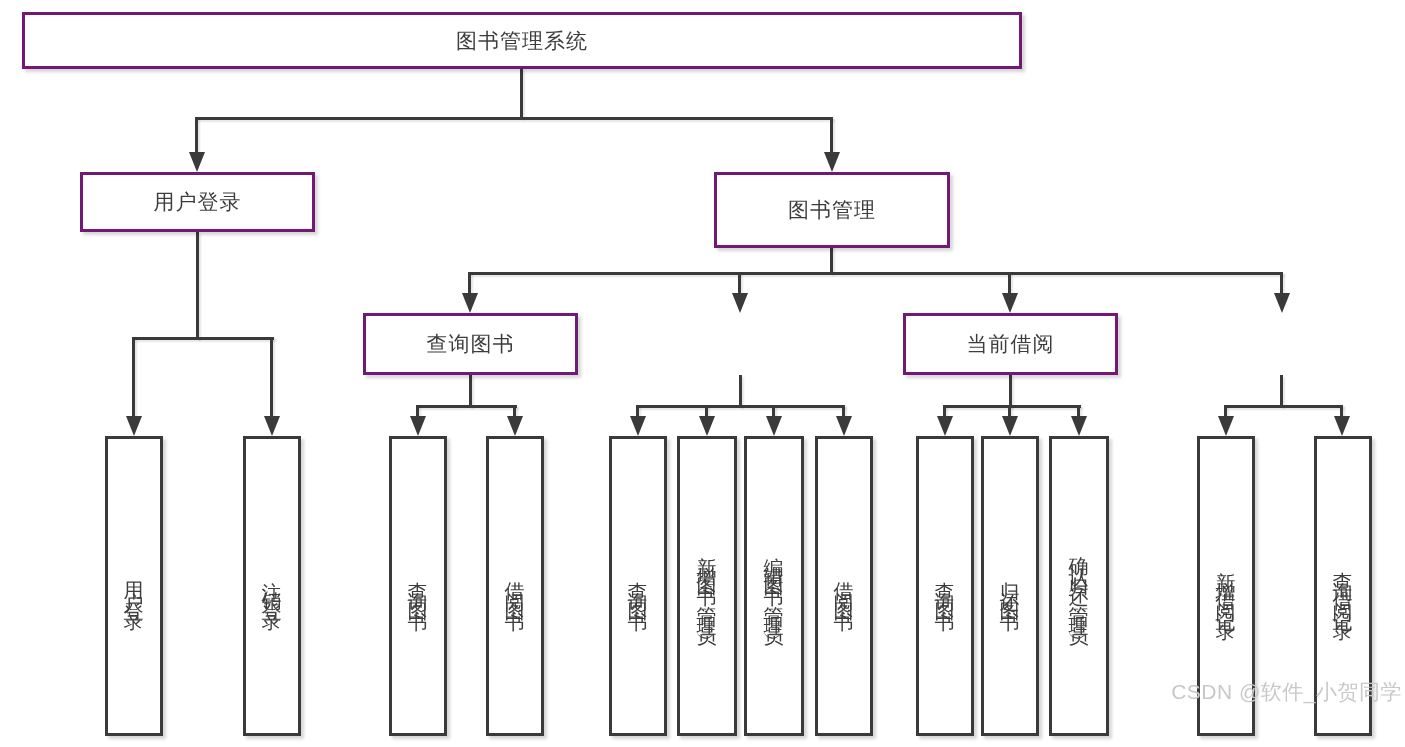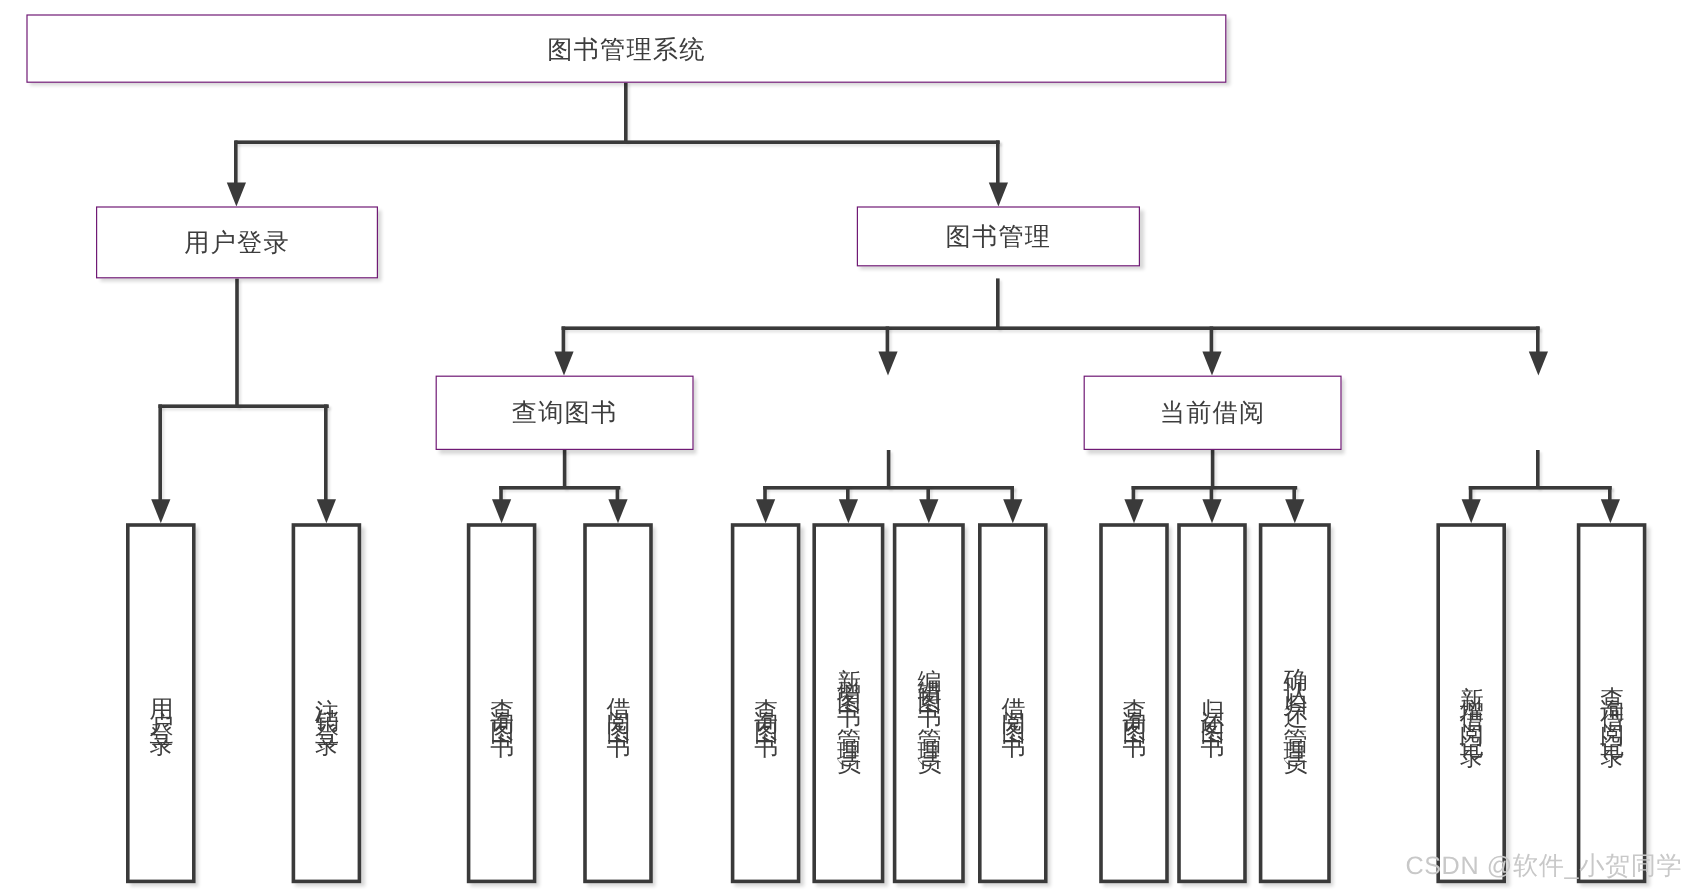--- a/index.html
+++ b/index.html
@@ -1,21 +1,21 @@
 <!DOCTYPE html>
 <html><head>
 <meta charset="utf-8">
 <style>
   * { margin:0; padding:0; box-sizing:border-box; }
   html,body { background:#ffffff; }
   body { width:1405px; height:747px; font-family:"Liberation Sans","DejaVu Sans",sans-serif; }
   #stage { position:relative; width:1405px; height:747px; background:#ffffff; overflow:hidden; }
 
   .hbox {
-    position:absolute; background:#ffffff; border:1px solid #701a75;
+    position:absolute; background:#ffffff; border:3px solid #701a75;
     display:flex; align-items:center; justify-content:center;
     font-size:21px; color:#3d3d3d; letter-spacing:1px;
     box-shadow:3px 3px 3px rgba(0,0,0,0.16);
     z-index:2;
   }
   .vbox {
     position:absolute; background:#ffffff; border:3px solid #3a3a3a;
     display:flex; align-items:center; justify-content:center;
     box-shadow:3px 3px 3px rgba(0,0,0,0.16);
     z-index:2;
@@ -26,34 +26,34 @@
     line-height:1; white-space:nowrap;
   }
   .vline { position:absolute; width:3px; background:#3a3a3a; z-index:1;
            box-shadow:2px 2px 2px rgba(0,0,0,0.10); }
   .hline { position:absolute; height:3px; background:#3a3a3a; z-index:1;
            box-shadow:2px 2px 2px rgba(0,0,0,0.10); }
   .arrow { position:absolute; width:0; height:0;
            border-left:8px solid transparent; border-right:8px solid transparent;
            border-top:20px solid #3a3a3a; z-index:1; }
   #watermark {
-    position:absolute; right:3px; top:707px;
+    position:absolute; right:3px; top:678px;
     font-size:21px; color:#c8c8c8; letter-spacing:0.5px;
     z-index:5; white-space:nowrap;
   }
 </style>
 </head>
 <body>
 
 <div id="stage">
 
   <div class="hbox" style="left:22px; top:12px; width:1000px; height:57px;">图书管理系统</div>
 
   <div class="hbox" style="left:80px; top:172px; width:235px; height:60px;">用户登录</div>
-  <div class="hbox" style="left:714px; top:172px; width:236px; height:50px;">图书管理</div>
+  <div class="hbox" style="left:714px; top:172px; width:236px; height:76px;">图书管理</div>
 
   <div class="hbox" style="left:363px; top:313px; width:215px; height:62px;">查询图书</div>
   <div class="hbox" style="left:903px; top:313px; width:215px; height:62px;">当前借阅</div>
 
   <div class="vbox" style="left:105px; top:436px; width:58px; height:300px;">
       <span>用户登录</span>
     </div>
   <div class="vbox" style="left:243px; top:436px; width:58px; height:300px;">
       <span>注销登录</span>
     </div>

